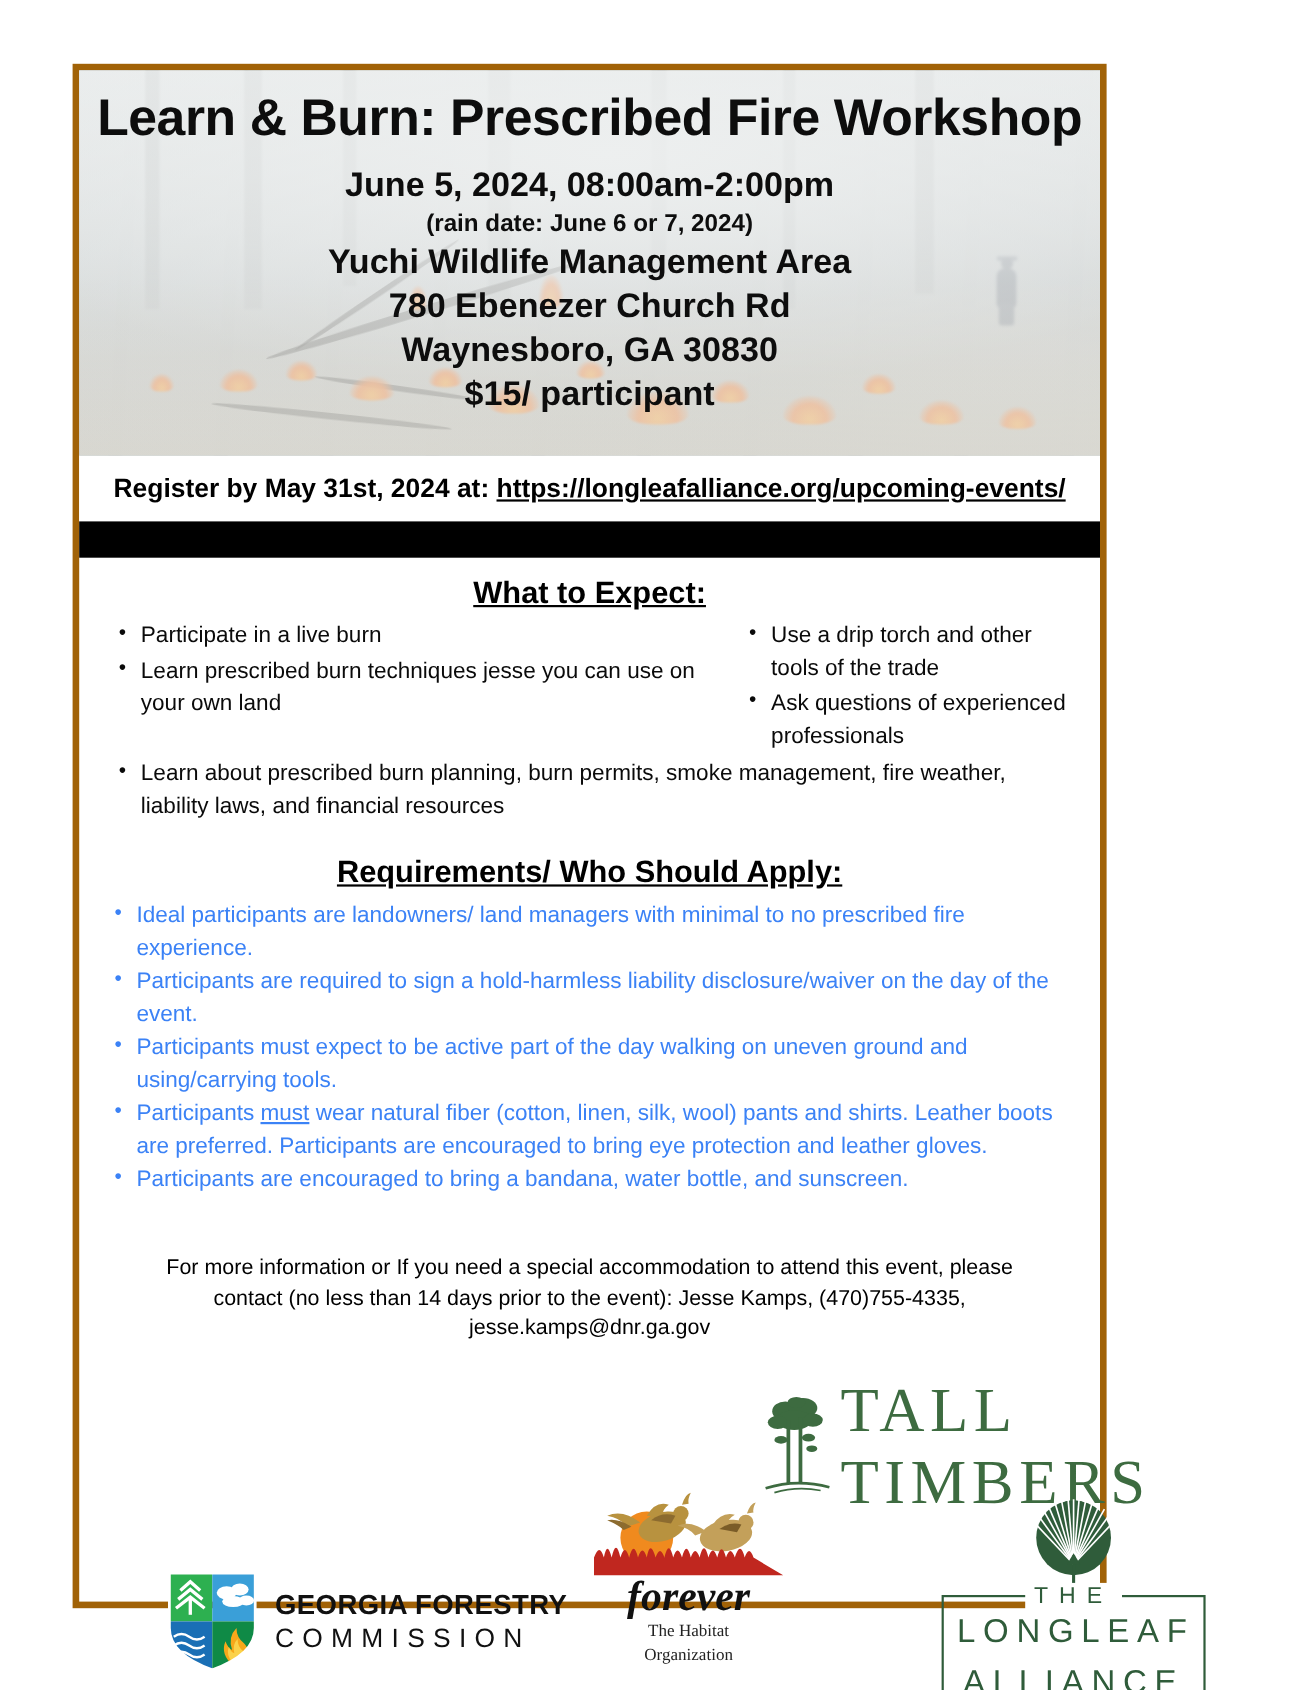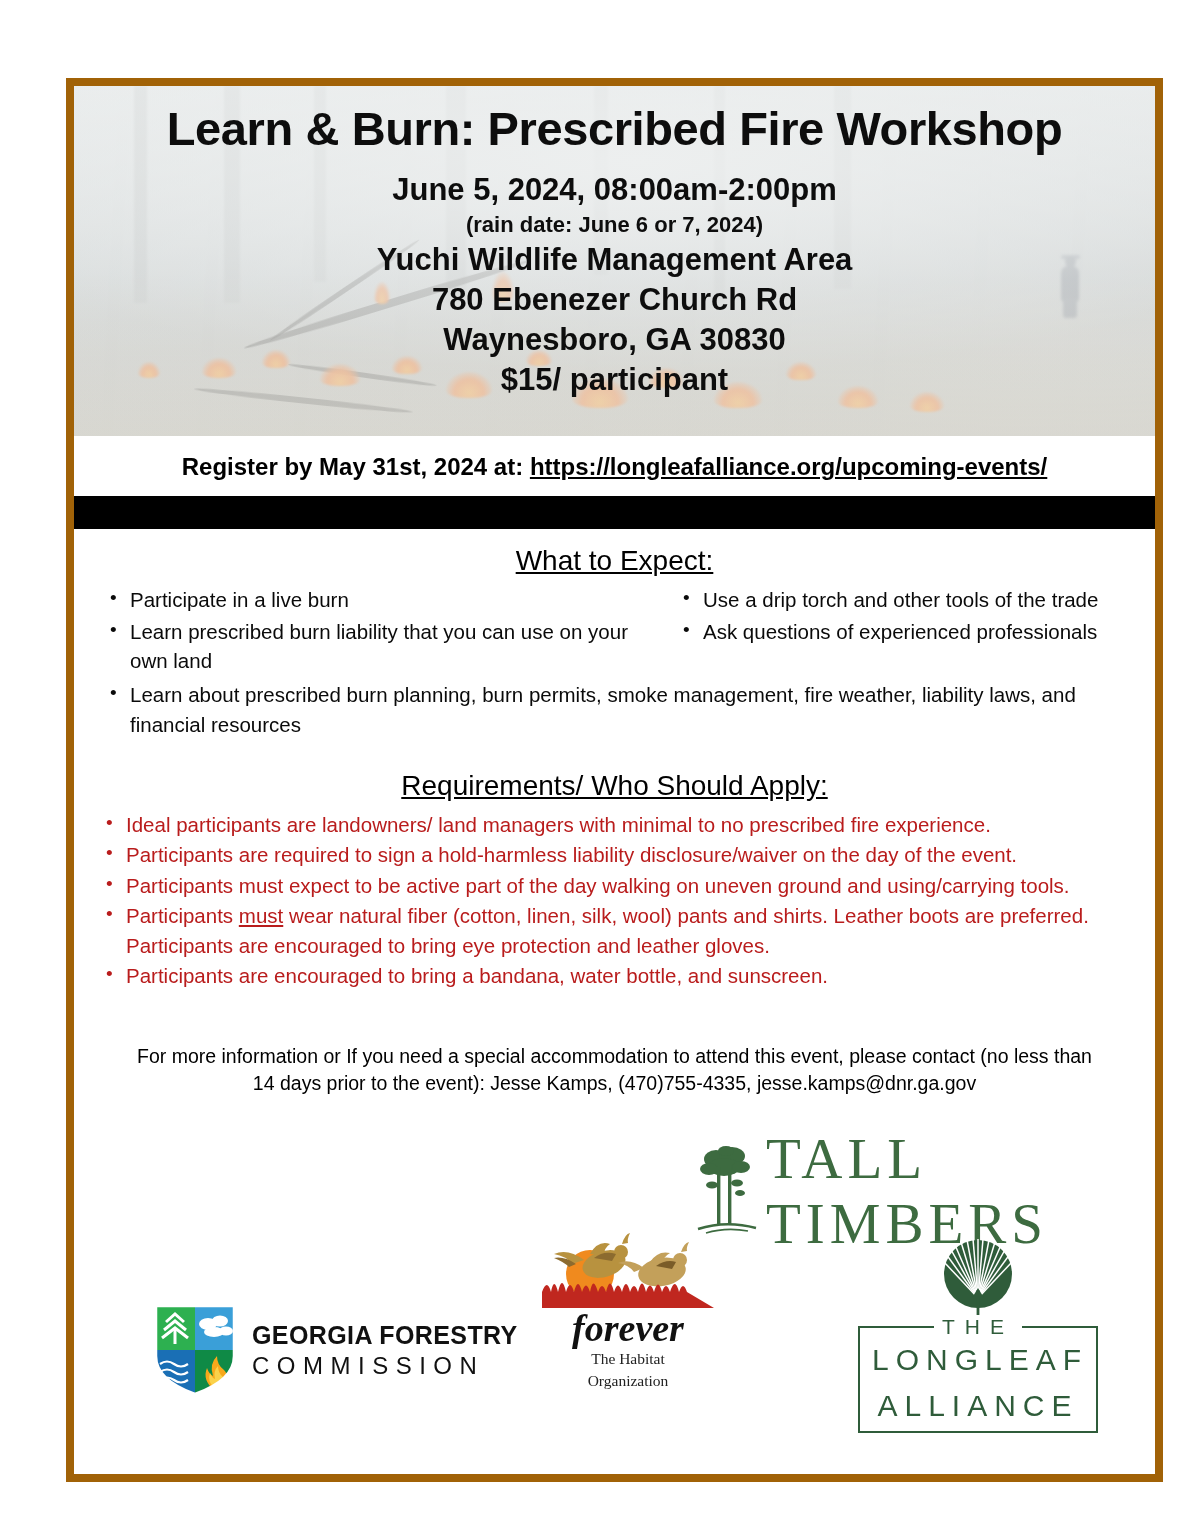--- a/index.html
+++ b/index.html
@@ -6,23 +6,23 @@
   html, body {
     width: 1187px; height: 1536px;
     background: #ffffff;
     font-family: "Liberation Sans", sans-serif;
     overflow: hidden;
   }
 
   
   .flyer {
     position: absolute;
-    left: 66px; top: 78px;
-    width: 1097px; height: 1404px;
-    border: 8px solid #a16207;
+    left: 66px; top: 58px;
+    width: 940px; height: 1404px;
+    border: 6px solid #a16207;
     background: #ffffff;
   }
 
   
   .hero {
     position: relative;
     height: 350px;
     overflow: hidden;
     background: #c9cdcd;
   }
@@ -161,21 +161,21 @@
   
   .body-wrap { padding: 14px 22px 0 22px; }
 
   .section-head {
     text-align: center;
     font-size: 28px;
     font-weight: 400;
     color: #000;
     margin: 2px 0 8px;
   }
-  .section-head span { text-decoration: underline; }
+  .section-head span { text-decoration: underline; font-weight: bold; }
 
   .expect-cols {
     display: flex;
     align-items: flex-start;
   }
   .expect-col-left  { width: 565px; padding-left: 8px; }
   .expect-col-right { flex: 1; padding-left: 16px; }
 
   ul.bullets { list-style: none; }
   ul.bullets li {
@@ -195,21 +195,21 @@
 
   .expect-wide { padding-left: 8px; margin-top: 2px; }
 
   .req-head { margin-top: 30px; }
 
   ul.req li {
     position: relative;
     padding-left: 24px;
     font-size: 20.5px;
     line-height: 1.44;
-    color: #b91c1c;
+    color: #3b82f6;
     margin-bottom: 1px;
   }
   ul.req li::before {
     content: "•";
     position: absolute; left: 4px; top: -1px;
     font-size: 19px;
   }
   ul.req { list-style: none; padding-left: 6px; }
   .u { text-decoration: underline; text-align: center; }
 
@@ -370,21 +370,21 @@
   <div class="black-bar"></div>
 
   <div class="body-wrap">
 
     <div class="section-head"><span>What to Expect:</span></div>
 
     <div class="expect-cols">
       <div class="expect-col-left">
         <ul class="bullets">
           <li>Participate in a live burn</li>
-          <li>Learn prescribed burn liability that you can use on your own land</li>
+          <li>Learn prescribed burn techniques jesse you can use on your own land</li>
         </ul>
       </div>
       <div class="expect-col-right">
         <ul class="bullets">
           <li>Use a drip torch and other tools of the trade</li>
           <li>Ask questions of experienced professionals</li>
         </ul>
       </div>
     </div>
 

